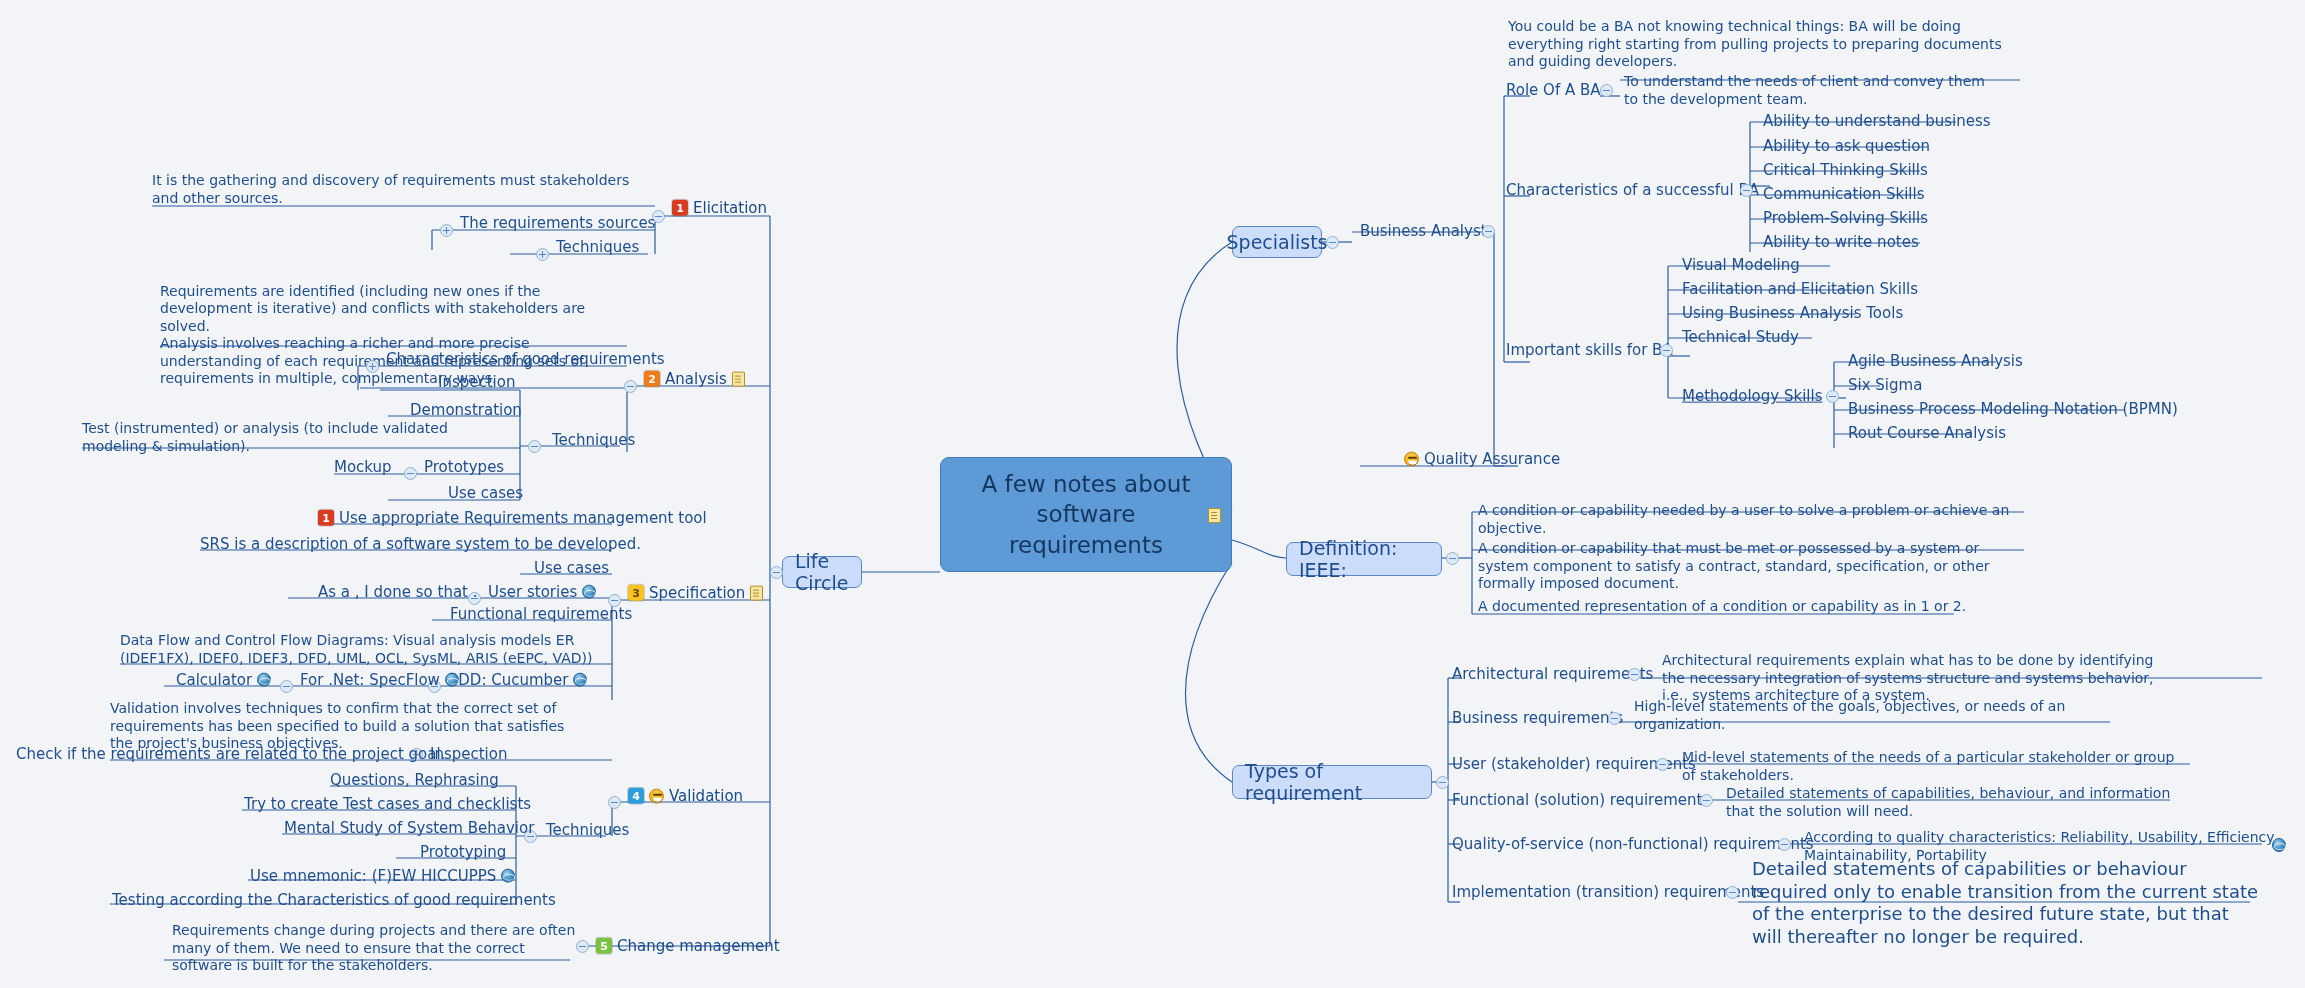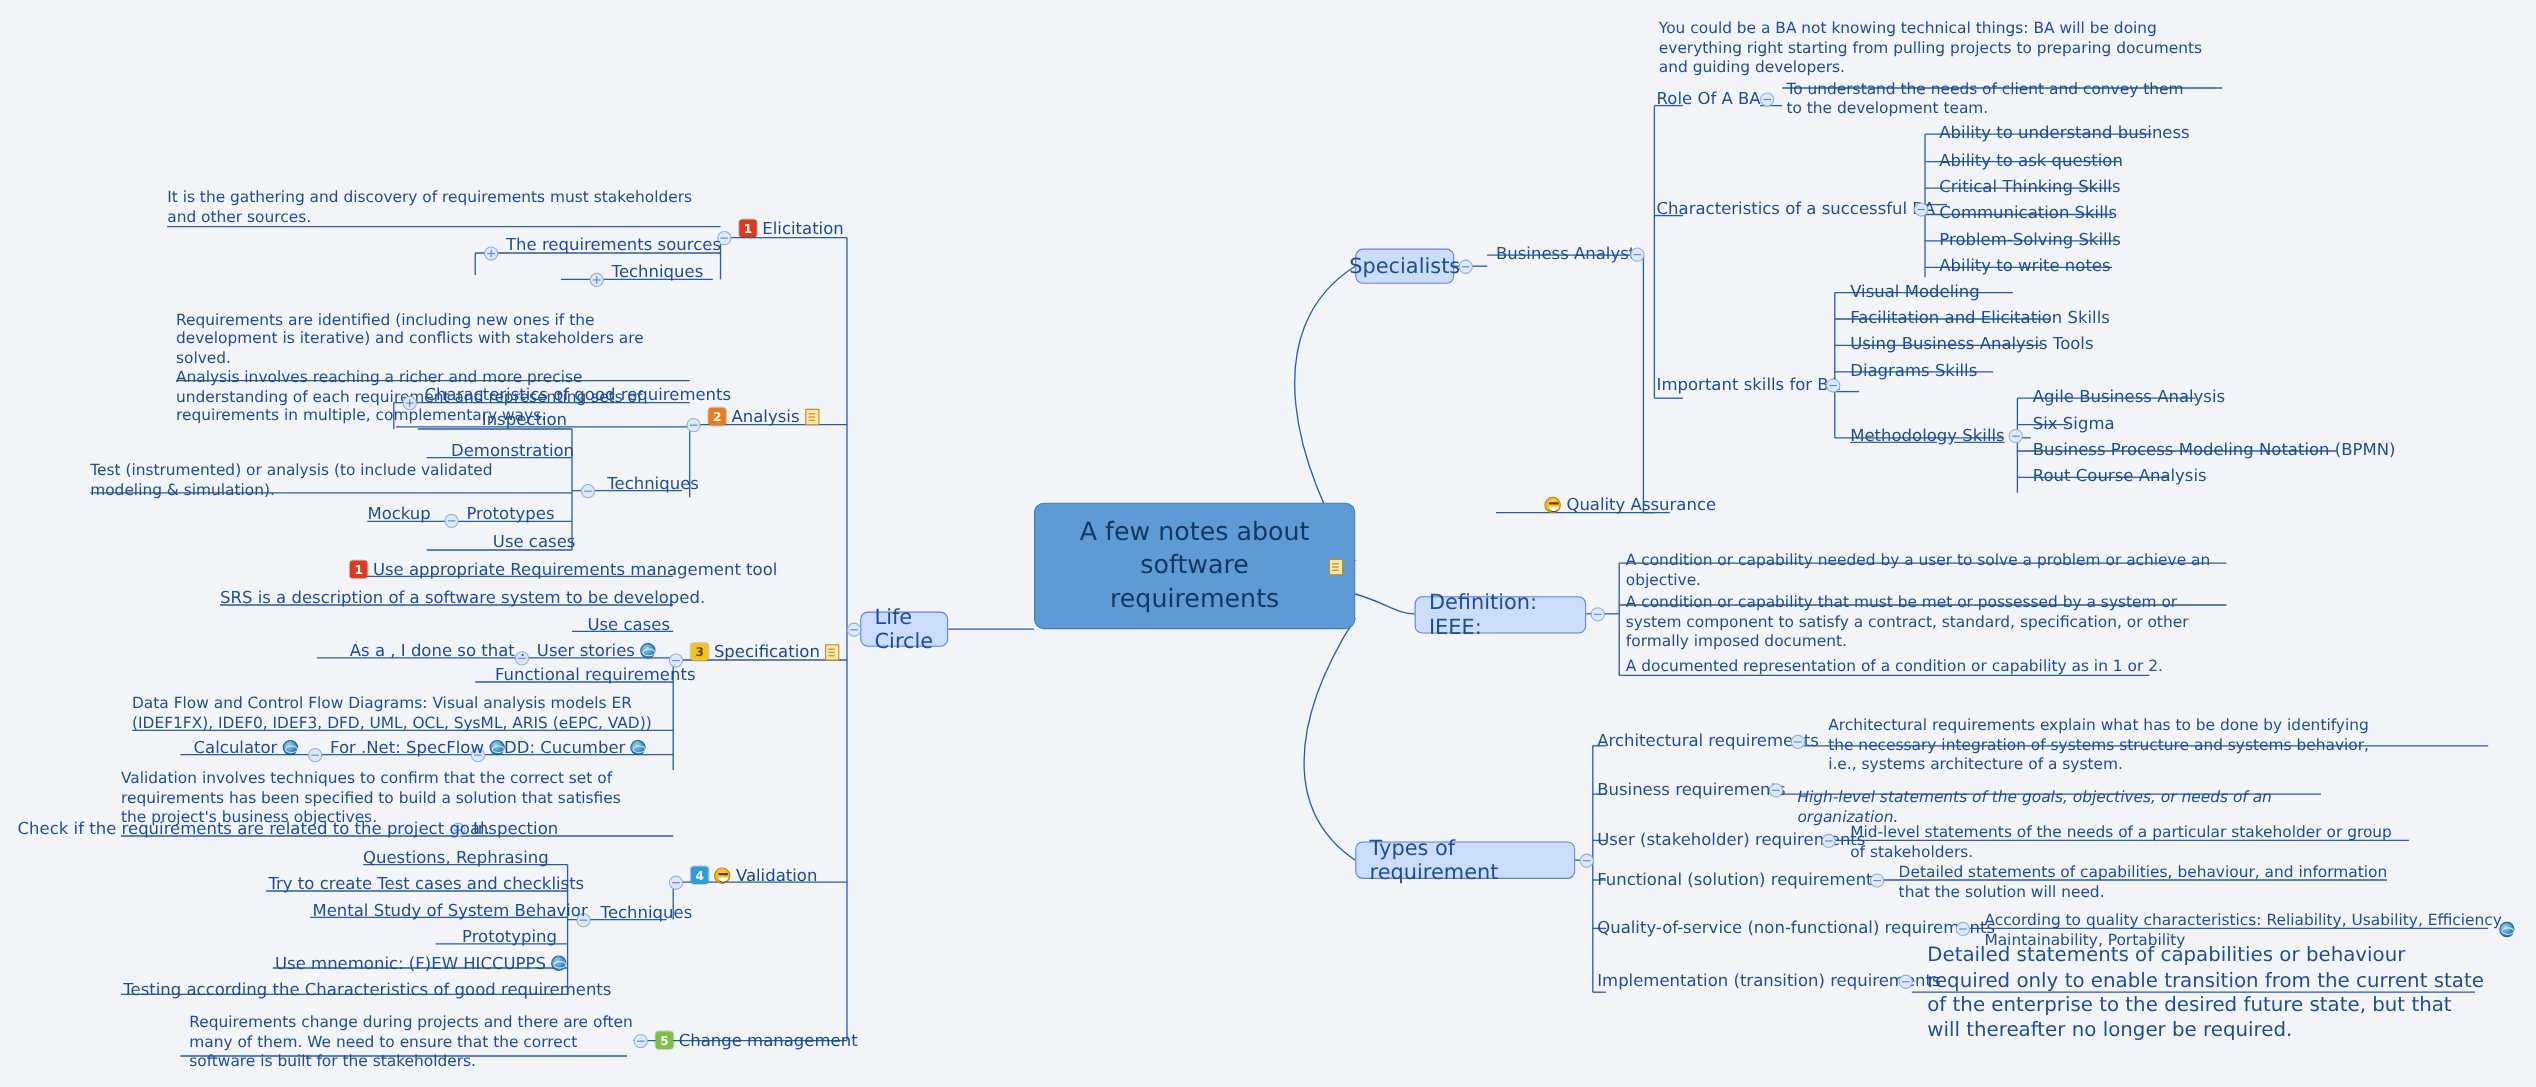--- a/index.html
+++ b/index.html
@@ -493,21 +493,21 @@
   <div class="node" style="left:1682px; top:265px; transform:translateY(-50%);">
     <span>Visual Modeling</span>
   </div>
   <div class="node" style="left:1682px; top:289px; transform:translateY(-50%);">
     <span>Facilitation and Elicitation Skills</span>
   </div>
   <div class="node" style="left:1682px; top:313px; transform:translateY(-50%);">
     <span>Using Business Analysis Tools</span>
   </div>
   <div class="node" style="left:1682px; top:337px; transform:translateY(-50%);">
-    <span>Diagrams Skills</span>
+    <span>Technical Study</span>
   </div>
   <div class="node" style="left:1682px; top:396px; transform:translateY(-50%);text-decoration:underline;">
     <span>Methodology Skills</span>
   </div>
   <span class="handle abs" style="left:1826px; top:390px;"></span>
   <div class="node" style="left:1848px; top:361px; transform:translateY(-50%);">
     <span>Agile Business Analysis</span>
   </div>
   <div class="node" style="left:1848px; top:385px; transform:translateY(-50%);">
     <span>Six Sigma</span>
@@ -548,21 +548,21 @@
   </div>
   <span class="handle abs" style="left:1628px; top:668px;"></span>
   <div class="node multiline" style="left:1662px; top:652px; width:500px; font-size:14px;">
     <span>Architectural requirements explain what has to be done by identifying the necessary integration of systems structure and systems behavior, i.e., systems architecture of a system.</span>
   </div>
 
   <div class="node" style="left:1452px; top:718px; transform:translateY(-50%);">
     <span>Business requirements</span>
   </div>
   <span class="handle abs" style="left:1608px; top:712px;"></span>
-  <div class="node multiline" style="left:1634px; top:717px; width:450px; font-size:14px;font-style:italic;">
+  <div class="node multiline" style="left:1634px; top:698px; width:450px; font-size:14px;">
     <span>High-level statements of the goals, objectives, or needs of an organization.</span>
   </div>
 
   <div class="node" style="left:1452px; top:764px; transform:translateY(-50%);">
     <span>User (stakeholder) requirements</span>
   </div>
   <span class="handle abs" style="left:1656px; top:758px;"></span>
   <div class="node multiline" style="left:1682px; top:749px; width:500px; font-size:14px;">
     <span>Mid-level statements of the needs of a particular stakeholder or group of stakeholders.</span>
   </div>

